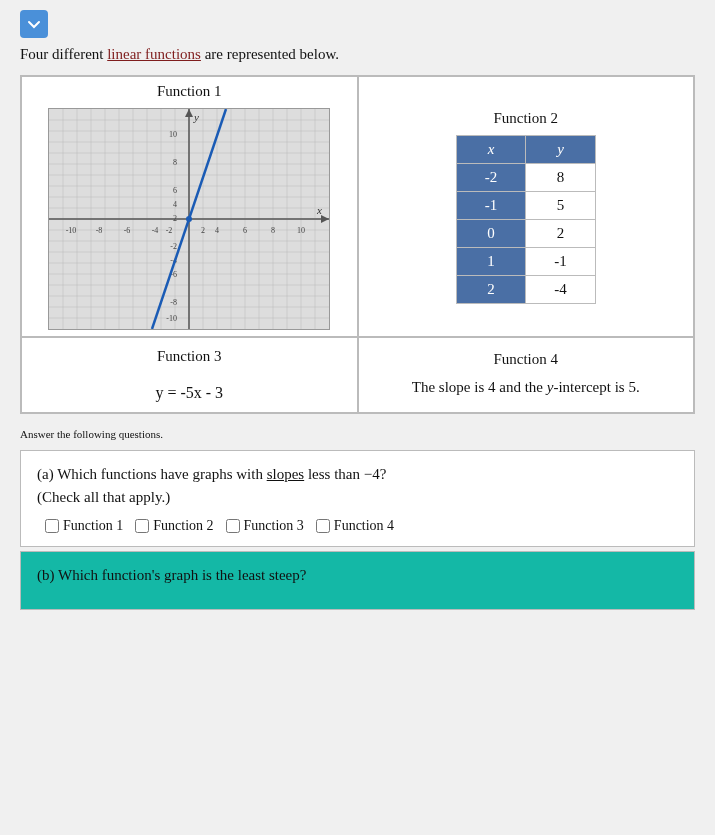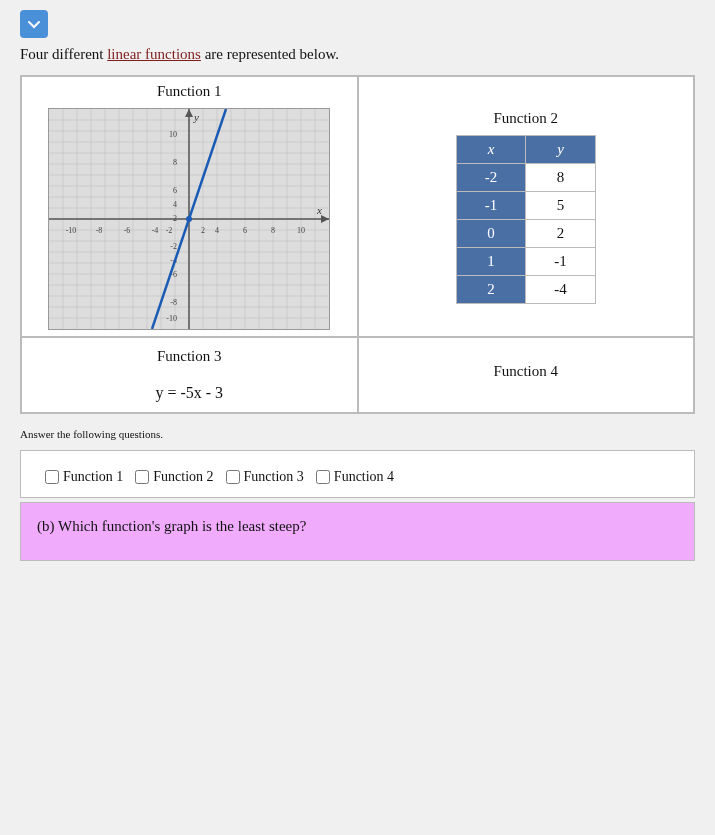--- a/index.html
+++ b/index.html
@@ -152,21 +152,21 @@
       gap: 4px;
       margin-right: 6px;
     }
     .checkbox-item input[type="checkbox"] {
       width: 14px;
       height: 14px;
     }
 
     .question-b {
       border: 1.5px solid #bbb;
-      background: #f0abfc;
+      background: #14b8a6;
       padding: 12px 16px;
     }
   </style>
 </head>
 <body>
 
 <div class="top-arrow">
   <svg viewBox="0 0 16 16" fill="white">
     <polyline points="3,6 8,11 13,6" stroke="white" stroke-width="2" fill="none" stroke-linecap="round"></polyline>
   </svg>
@@ -303,27 +303,34 @@
     </table>
   </div>
 
   <div class="grid-cell">
     <div class="cell-title">Function 3</div>
     <div class="func3-equation">y = -5x - 3</div>
   </div>
 
   <div class="grid-cell">
     <div class="cell-title">Function 4</div>
+    <div class="func4-text">
+      The slope is 4 and the <em>y</em>-intercept is 5.
+    </div>
   </div>
 
 </div>
 
 <p class="answer-heading">Answer the following questions.</p>
 
 <div class="question-box">
+  <div class="question-text">
+    (a) Which functions have graphs with <a>slopes</a> less than −4?<br>
+    (Check all that apply.)
+  </div>
   <div class="checkboxes">
     <div class="checkbox-item">
       <input type="checkbox" id="cb1" style="">
       <label for="cb1">Function 1</label>
     </div>
     <div class="checkbox-item">
       <input type="checkbox" id="cb2" style="">
       <label for="cb2">Function 2</label>
     </div>
     <div class="checkbox-item">

